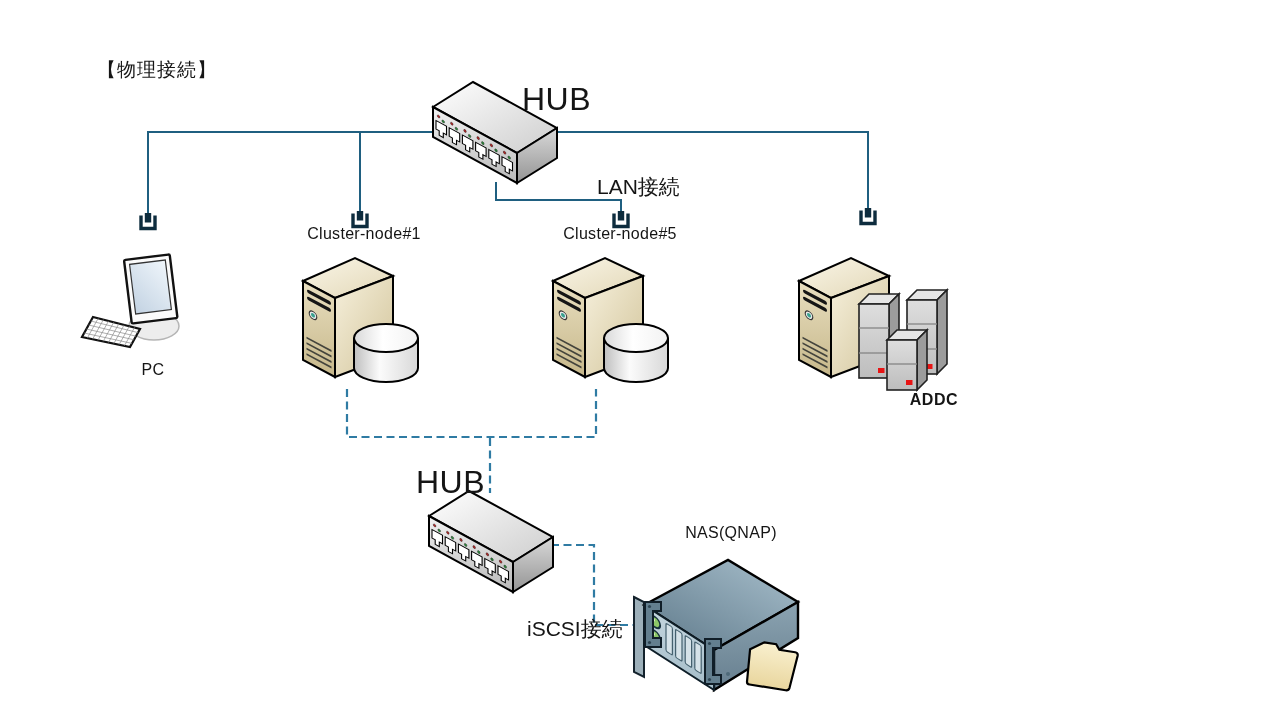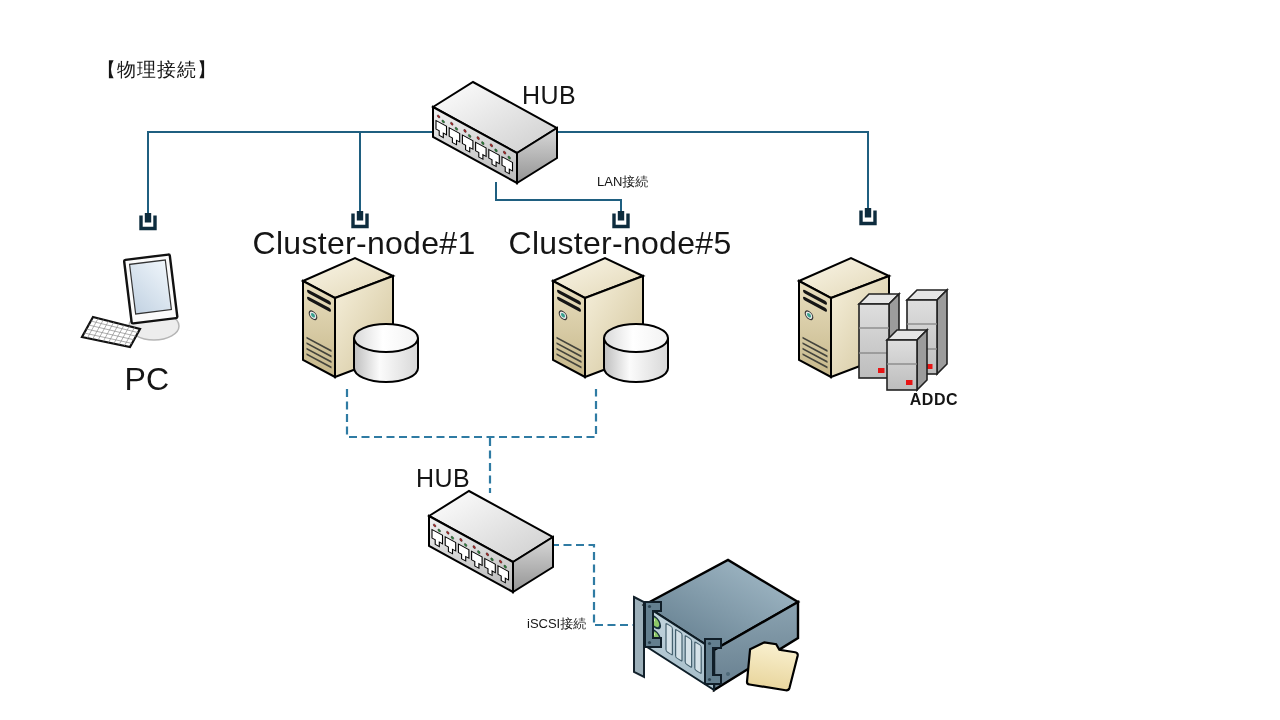--- a/index.html
+++ b/index.html
@@ -7,23 +7,23 @@
     position:relative;width:1280px;height:704px;background:#ffffff;overflow:hidden;
     font-family:"Liberation Sans","DejaVu Sans",sans-serif;
   }
   .lines{position:absolute;left:0;top:0;z-index:1;}
   .icon{position:absolute;z-index:2;}
   .label{
     position:absolute;z-index:3;color:#151515;white-space:nowrap;
     font-family:"Liberation Sans","DejaVu Sans",sans-serif;
   }
   .lbl-title{font-size:19px;letter-spacing:1px;}
-  .lbl-node{font-size:32px;text-align:center;letter-spacing:.3px;}
-  .lbl-hub{font-size:25px;letter-spacing:.5px;}
-  .lbl-edge{font-size:13px;}
+  .lbl-node{font-size:16px;text-align:center;letter-spacing:.3px;}
+  .lbl-hub{font-size:32px;letter-spacing:.5px;}
+  .lbl-edge{font-size:21px;}
   .lbl-addc{font-size:16px;font-weight:600;text-align:right;letter-spacing:.5px;}
   #symdefs{position:absolute;width:0;height:0;overflow:hidden;}
 </style>
 </head>
 <body>
 
 <div id="canvas">
 
   <svg id="symdefs" aria-hidden="true">
     <defs>
@@ -290,20 +290,21 @@
     <g transform="translate(118,84) rotate(9)">
       <path d="M2,12 L15,3 h12 l4,5 h16 q3,0 3,3 l-3,33 q-.5,3 -3.5,3 H7 q-3,0 -3,-3 Z" fill="url(#gFolder)" stroke="#000" stroke-width="2.2"></path>
     </g>
   </svg>
 
   <div class="label lbl-title" style="left:97px;top:57px">【物理接続】</div>
   <div class="label lbl-hub" style="left:522px;top:81px">HUB</div>
   <div class="label lbl-edge" style="left:597px;top:173px">LAN接続</div>
   <div class="label lbl-node" style="left:244px;top:225px;width:240px">Cluster-node#1</div>
   <div class="label lbl-node" style="left:500px;top:225px;width:240px">Cluster-node#5</div>
-  <div class="label lbl-node" style="left:97px;top:361px;width:100px">PC</div>
+  <div class="label lbl-node" style="left:103px;top:361px;width:100px">PC</div>
   <div class="label lbl-edge" style="left:259px;top:382px"></div>
   <div class="label lbl-edge" style="left:508px;top:382px"></div>
   <div class="label lbl-addc" style="left:858px;top:391px;width:100px">ADDC</div>
   <div class="label lbl-hub" style="left:416px;top:464px">HUB</div>
+  <div class="label lbl-node" style="left:611px;top:524px;width:240px">NAS(QNAP)</div>
   <div class="label lbl-edge" style="left:527px;top:615px">iSCSI接続</div>
 
 </div>
 
 </body></html>

